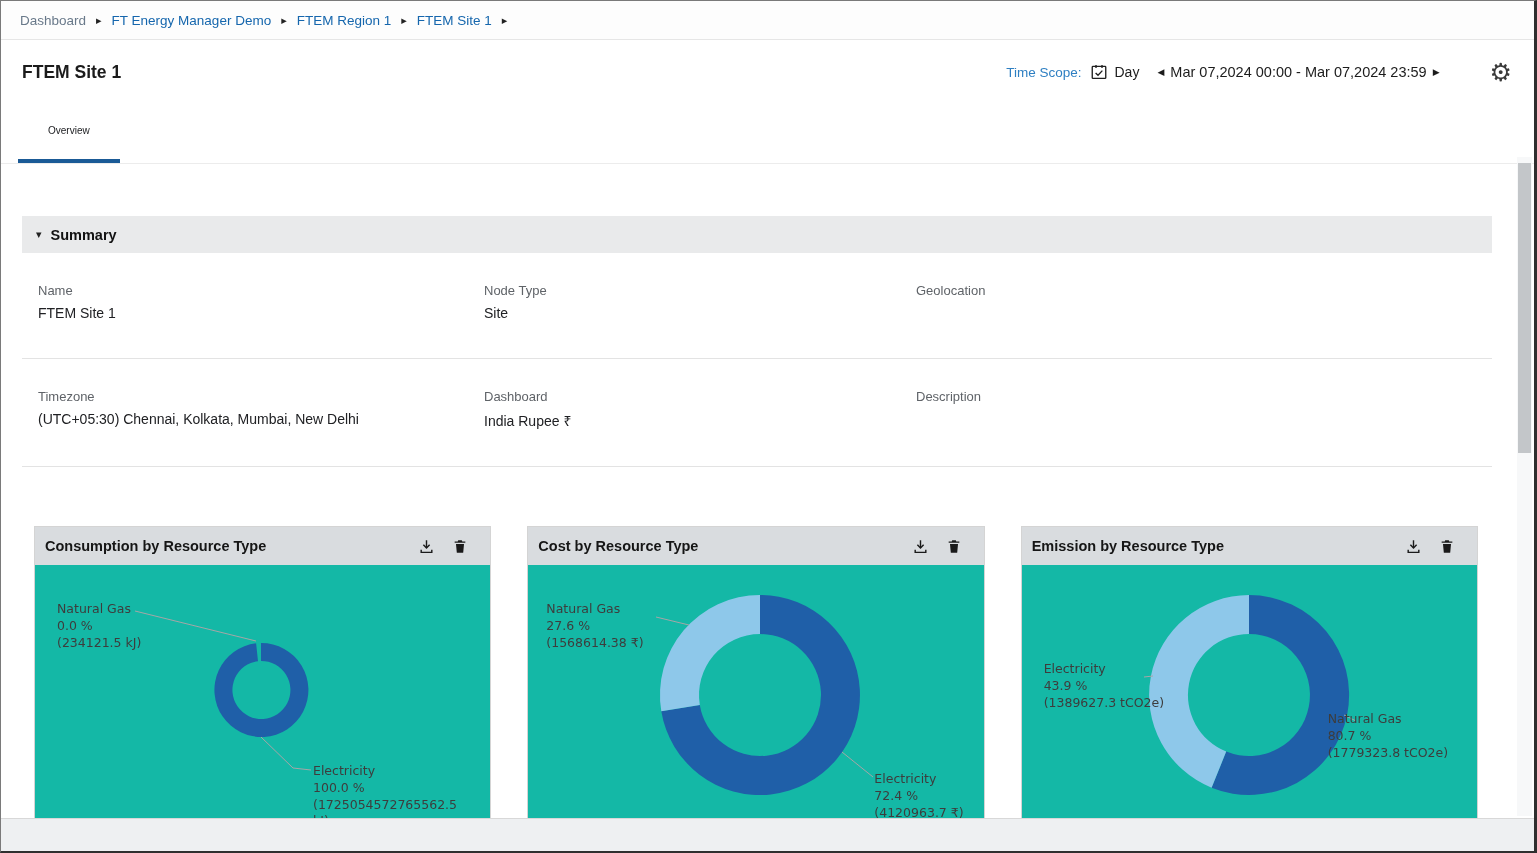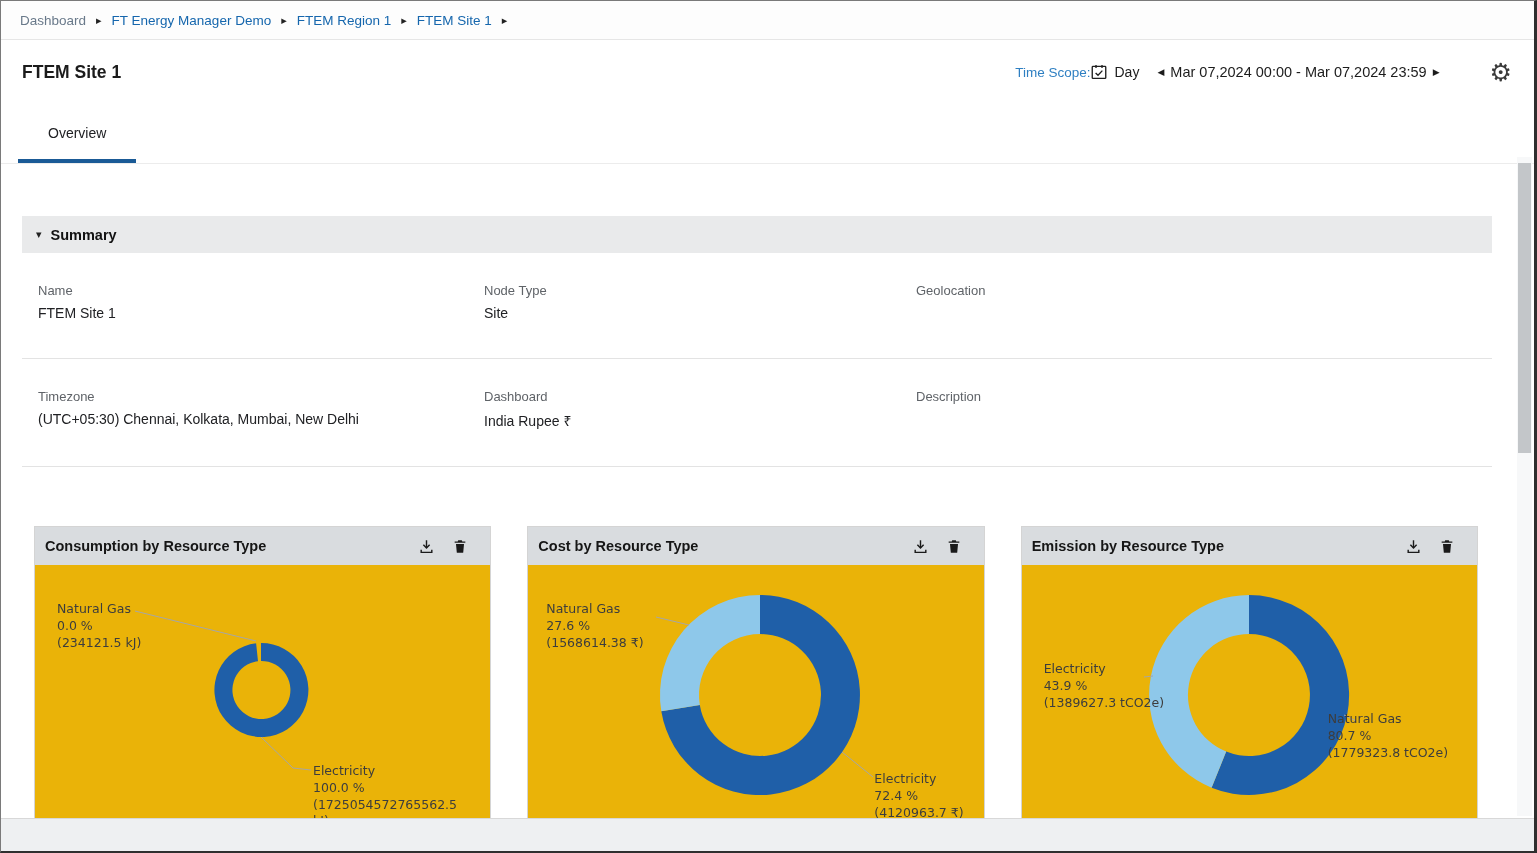--- a/index.html
+++ b/index.html
@@ -13,30 +13,30 @@
               border-bottom:1px solid #e6e6e6;font-size:13.5px;gap:10px;}
   .crumb{cursor:pointer;white-space:nowrap}
   .crumb.root{color:#69798a}
   .crumb.link{color:#1566ad}
   .sep{color:#222;font-size:11px;line-height:1}
 
   
   .header{height:64px;display:flex;align-items:center;justify-content:space-between;padding:0 22px 0 21px}
   .page-title{font-size:17.5px;font-weight:bold;color:#1b1b1b}
   .timescope{display:flex;align-items:center;font-size:14px;color:#1c1c1c}
-  .ts-label{color:#2e7fc2;font-size:13.5px;}
+  .ts-label{color:#2e7fc2;font-size:13.5px;margin-right:9px}
   .cal-icon{display:inline-flex;margin-right:6px;cursor:pointer}
   .scope-value{margin-right:12px;cursor:pointer}
   .nav-arrow{font-size:9px;color:#1b1b1b;padding:0 6px;cursor:pointer}
   .daterange{margin:0 0;font-size:14.5px;white-space:nowrap}
   .gear{font-size:25px;color:#3a3a3a;margin-left:44px;cursor:pointer;line-height:1}
 
   
   .tabs{height:60px;display:flex;align-items:stretch;padding-left:17px;border-bottom:1px solid #ececec}
-  .tab{font-size:14px;color:#3c4043;padding:21px 30px 0;cursor:pointer}
+  .tab{font-size:10px;color:#3c4043;padding:21px 30px 0;cursor:pointer}
   .tab.active{color:#202124;border-bottom:4px solid #1a5a96;font-weight:400}
 
   
   .content{position:relative;height:664px;background:#fff}
   .summary-bar{margin:52px 42px 0 21px;height:37px;background:#e9eaeb;display:flex;align-items:center;
                padding-left:14px;gap:9px;cursor:pointer}
   .caret{font-size:11px;color:#222}
   .summary-title{font-size:14.5px;font-weight:bold;color:#111}
   .fields{margin:0 42px 0 21px}
   .frow{display:grid;grid-template-columns:446px 432px auto;padding:30px 0 36px 16px;border-bottom:1px solid #e3e3e3}
@@ -44,21 +44,21 @@
   .fvalue{font-size:14px;color:#202124;min-height:17px}
 
   
   .cards{display:flex;gap:36px;margin:59px 56px 0 33px}
   .card{flex:1;border:1px solid #d4d4d4;background:#fff;min-width:0}
   .card-header{height:38px;background:#d9dcdf;display:flex;align-items:center;justify-content:space-between;
                padding:0 22px 0 10px}
   .card-title{font-size:14.5px;font-weight:bold;color:#161616;white-space:nowrap}
   .card-icons{display:flex;gap:17px;align-items:center}
   .icon-btn{cursor:pointer;display:inline-flex}
-  .card-body{position:relative;height:281px;overflow:hidden;background:#eab308;font-family:"DejaVu Sans",sans-serif}
+  .card-body{position:relative;height:281px;overflow:hidden;background:#14b8a6;font-family:"DejaVu Sans",sans-serif}
   .donut{position:absolute;left:0;top:0;cursor:pointer}
   .chart-label{position:absolute;font-size:12.5px;color:#3d3d3d;line-height:1.34}
 
   
   .vscroll{position:absolute;top:156px;right:2px;width:15px;height:659px;background:#f7f8f9;cursor:pointer}
   .vscroll .thumb{position:absolute;top:6px;left:1px;width:13px;height:290px;background:#c3c6c9}
   .footer{position:absolute;left:0;bottom:0;width:100%;height:33px;background:#eef0f2;border-top:1px solid #d8d8d8}
 </style>
 </head>
 <body>

